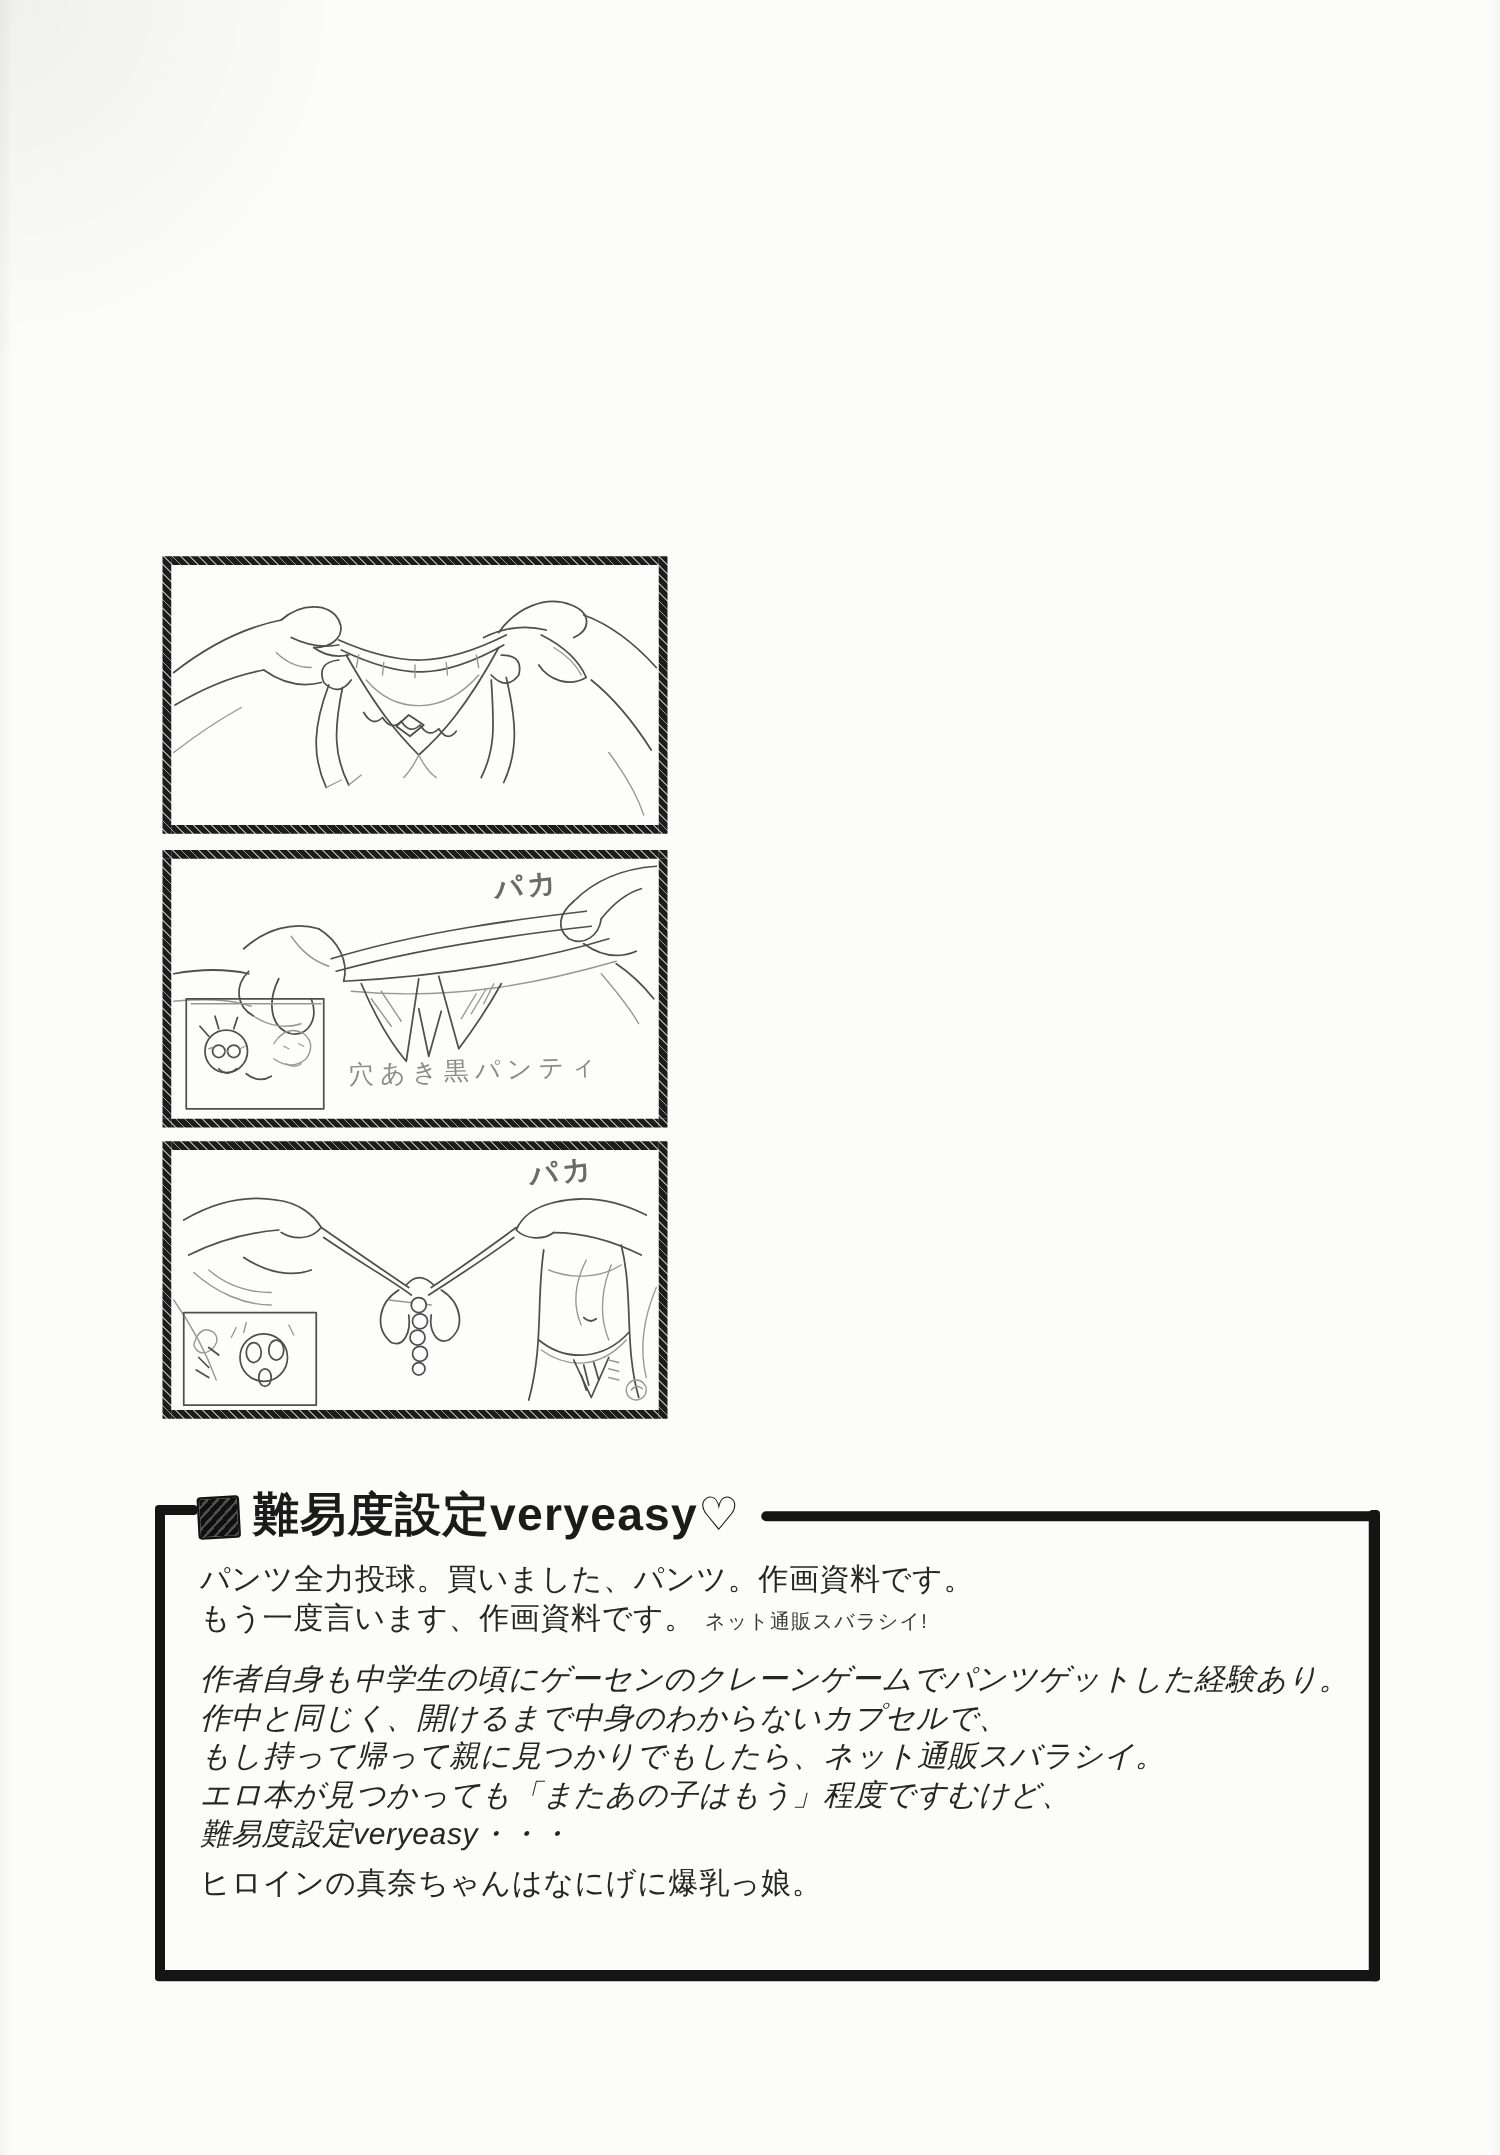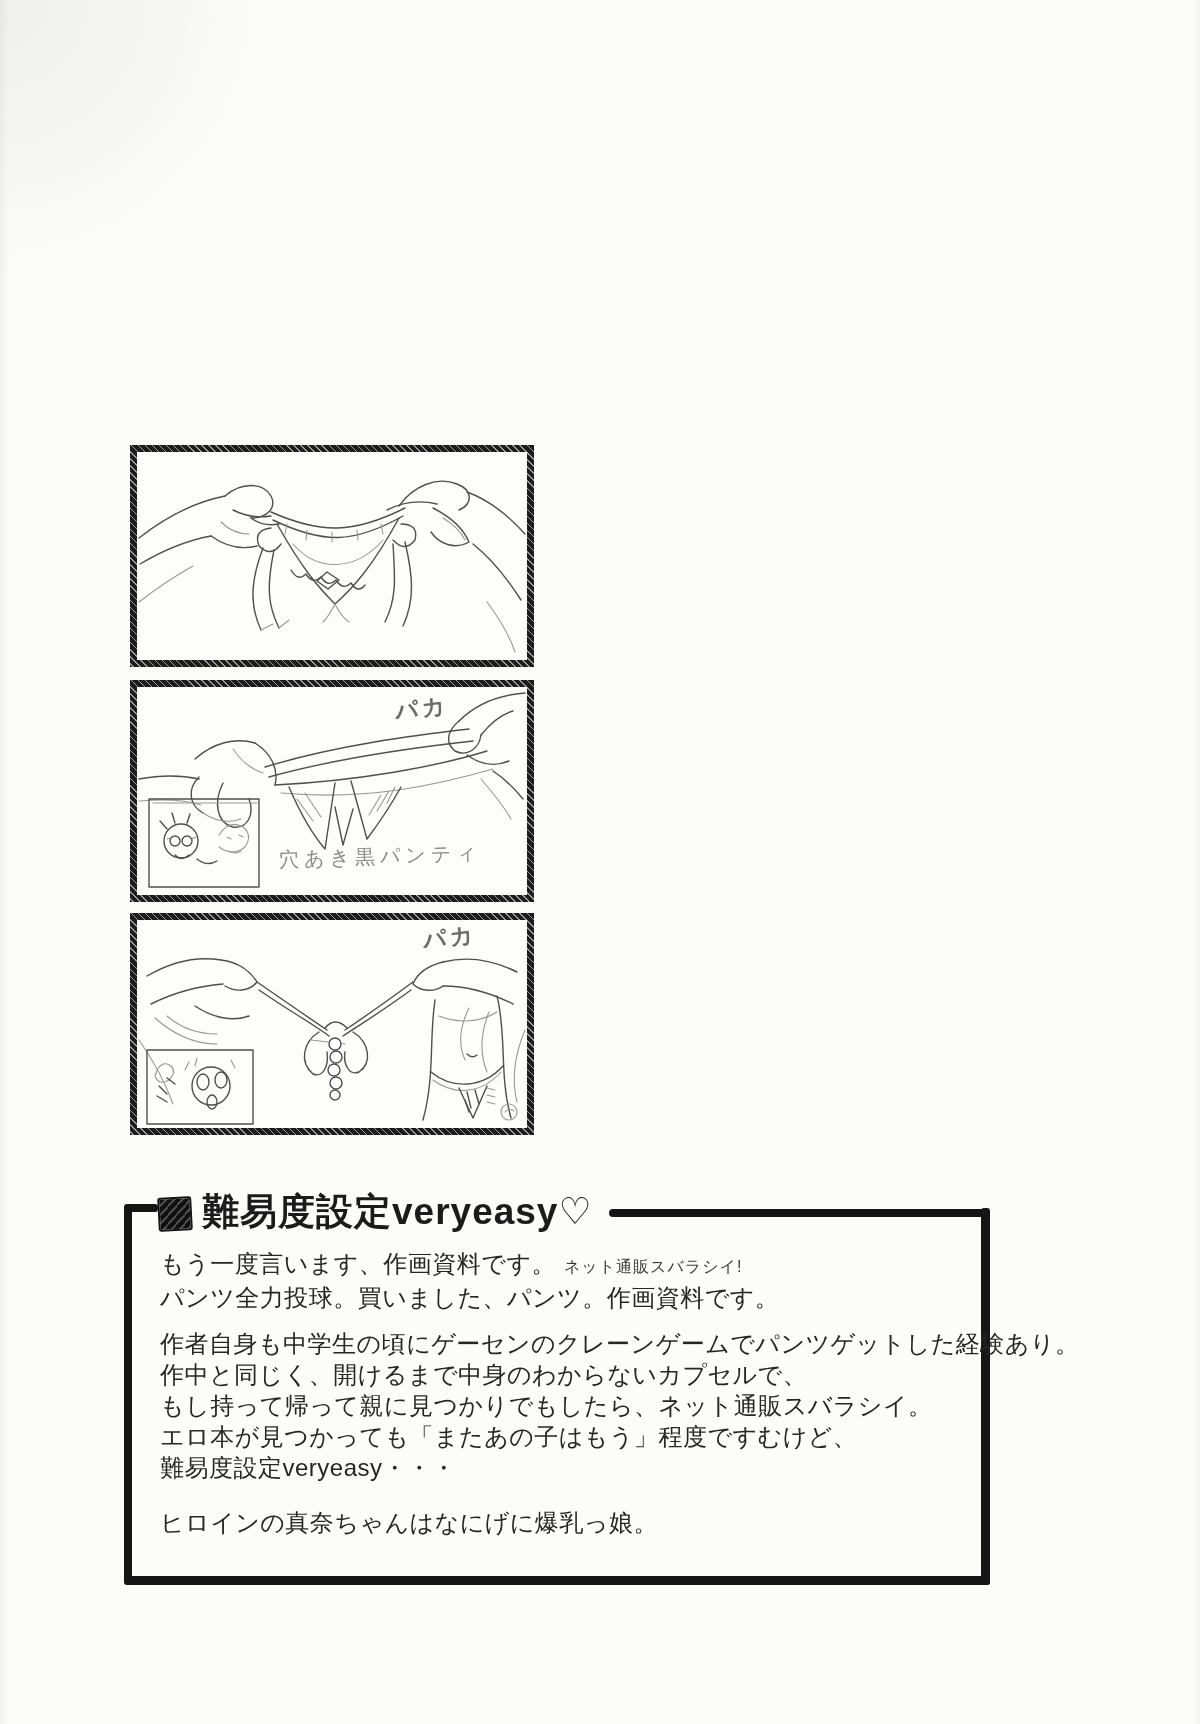--- a/index.html
+++ b/index.html
@@ -46,21 +46,21 @@
   .panel-2 .sfx{left:258px;top:6px;}
   .panel-3 .sfx{left:286px;top:2px;}
   .sketch-caption{
     position:absolute;left:142px;top:156px;
     font-size:20px;color:#8a8a8a;letter-spacing:5px;
     transform:rotate(-2deg);
   }
 
   
   .notebox{
-    position:absolute;left:124px;top:1190px;width:866px;height:395px;
+    position:absolute;left:124px;top:1190px;width:980px;height:395px;
     color:#222;
   }
   .bx{position:absolute;background:#151515;border-radius:3px;}
   .bx-left{left:0;top:16px;width:8px;height:378px;}
   .bx-stub{left:0;top:14px;width:34px;height:8px;}
   .bx-right{right:0;top:18px;width:9px;height:377px;}
   .bx-bottom{left:0;top:386px;width:100%;height:9px;}
 
   .title-row{
     position:absolute;left:34px;top:0;right:4px;
@@ -83,21 +83,21 @@
     background:#141414;border-radius:4px;
     min-width:40px;
   }
 
   .note-body{
     position:absolute;left:36px;top:58px;width:930px;
     font-size:24px;line-height:31px;color:#262626;
     letter-spacing:0.5px;
   }
   .note-body p{margin:0 0 15px 0;}
-  .note-body p.p2{margin-bottom:24px;}
+  .note-body p.p2{margin-bottom:8px;font-style:italic;}
   .note-body p.p3{margin-bottom:12px;}
   .ln{display:block;white-space:nowrap;}
   .small-note{
     font-size:16px;color:#3a3a3a;margin-left:8px;letter-spacing:1px;
   }
 </style>
 </head>
 <body>
 
 <div class="page">
@@ -236,22 +236,22 @@
     <div class="bx bx-bottom"></div>
 
     <div class="title-row">
       <span class="scribble-square"></span>
       <h1 class="note-title">難易度設定veryeasy♡</h1>
       <div class="title-rule"></div>
     </div>
 
     <div class="note-body">
       <p>
+        <span class="ln">パンツ全力投球。買いました、パンツ。作画資料です。</span>
         <span class="ln"><span>もう一度言います、作画資料です。</span><span class="small-note">ネット通販スバラシイ!</span></span>
-        <span class="ln">パンツ全力投球。買いました、パンツ。作画資料です。</span>
       </p>
       <p class="p2">
         <span class="ln">作者自身も中学生の頃にゲーセンのクレーンゲームでパンツゲットした経験あり。</span>
         <span class="ln">作中と同じく、開けるまで中身のわからないカプセルで、</span>
         <span class="ln">もし持って帰って親に見つかりでもしたら、ネット通販スバラシイ。</span>
         <span class="ln">エロ本が見つかっても「またあの子はもう」程度ですむけど、</span>
         <span class="ln">難易度設定veryeasy・・・</span>
       </p>
       <p class="p3">
         <span class="ln">ヒロインの真奈ちゃんはなにげに爆乳っ娘。</span>

